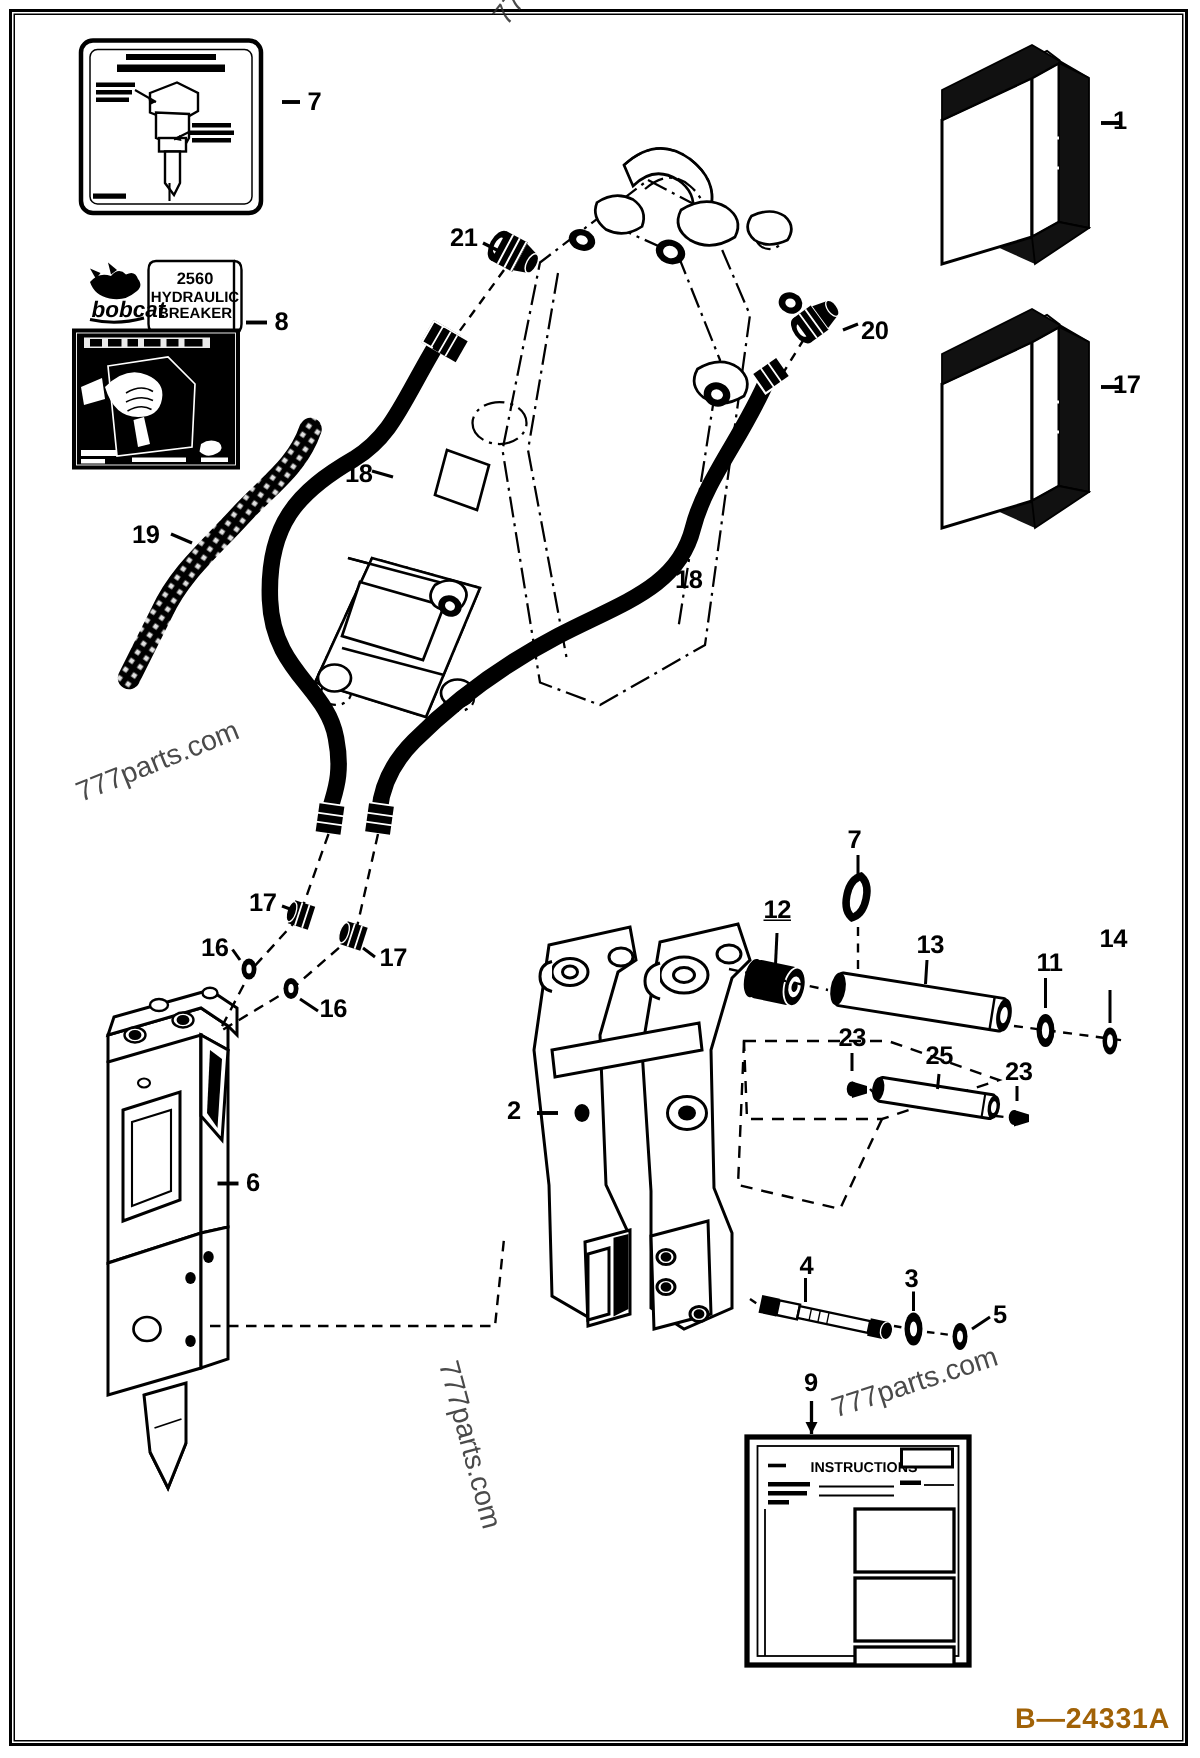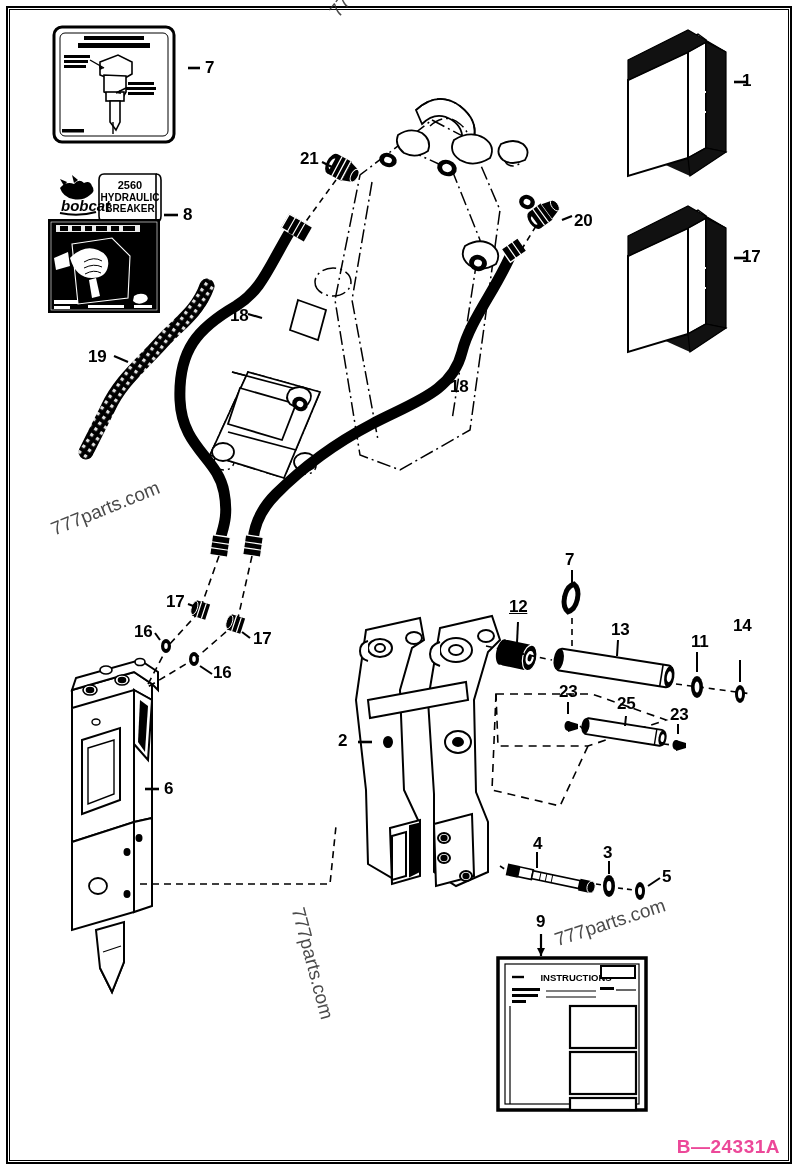--- a/index.html
+++ b/index.html
@@ -30,21 +30,21 @@
     font-size:17px;
     color:#000;
     line-height:1;
     white-space:nowrap;
     letter-spacing:-0.3px;
   }
   .partno{
     position:absolute;
     right:20px;bottom:14px;
     font-family:"Liberation Sans", sans-serif;
-    font-weight:bold;font-size:19px;color:#ec4899;
+    font-weight:bold;font-size:19px;color:#a16207;
     letter-spacing:0.5px;
   }
   .wm{
     position:absolute;
     font-family:"Liberation Sans", sans-serif;
     font-size:19px;
     color:#2b2b2b;
     white-space:nowrap;
     opacity:.85;
     font-weight:400;

